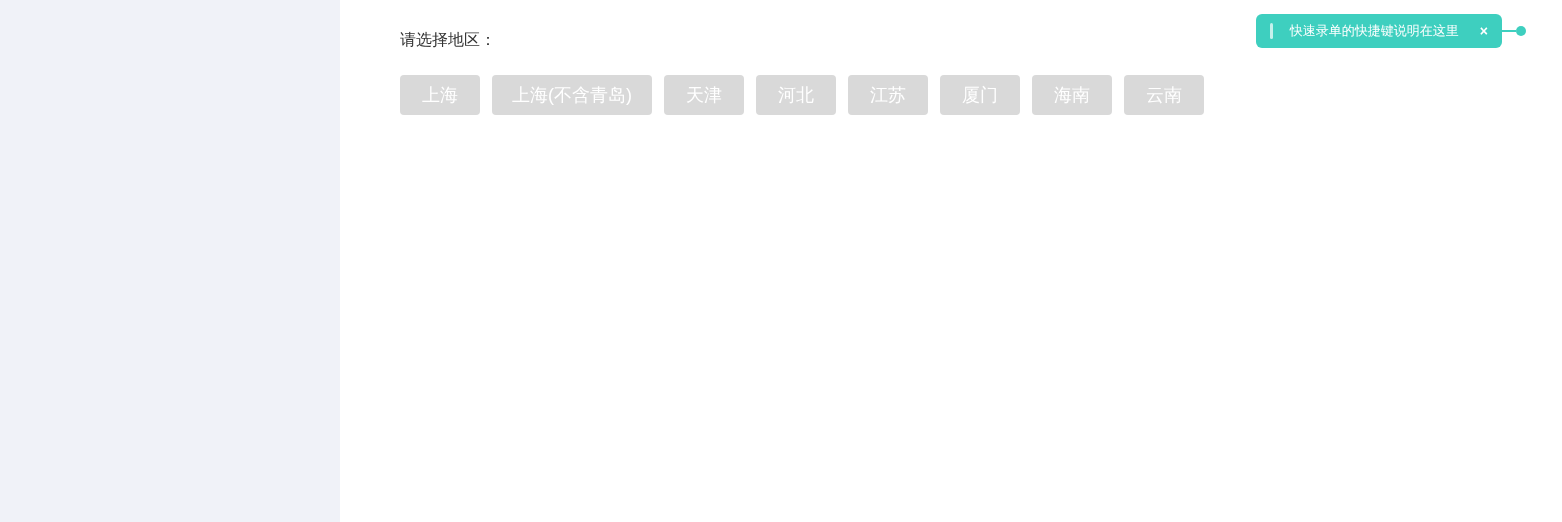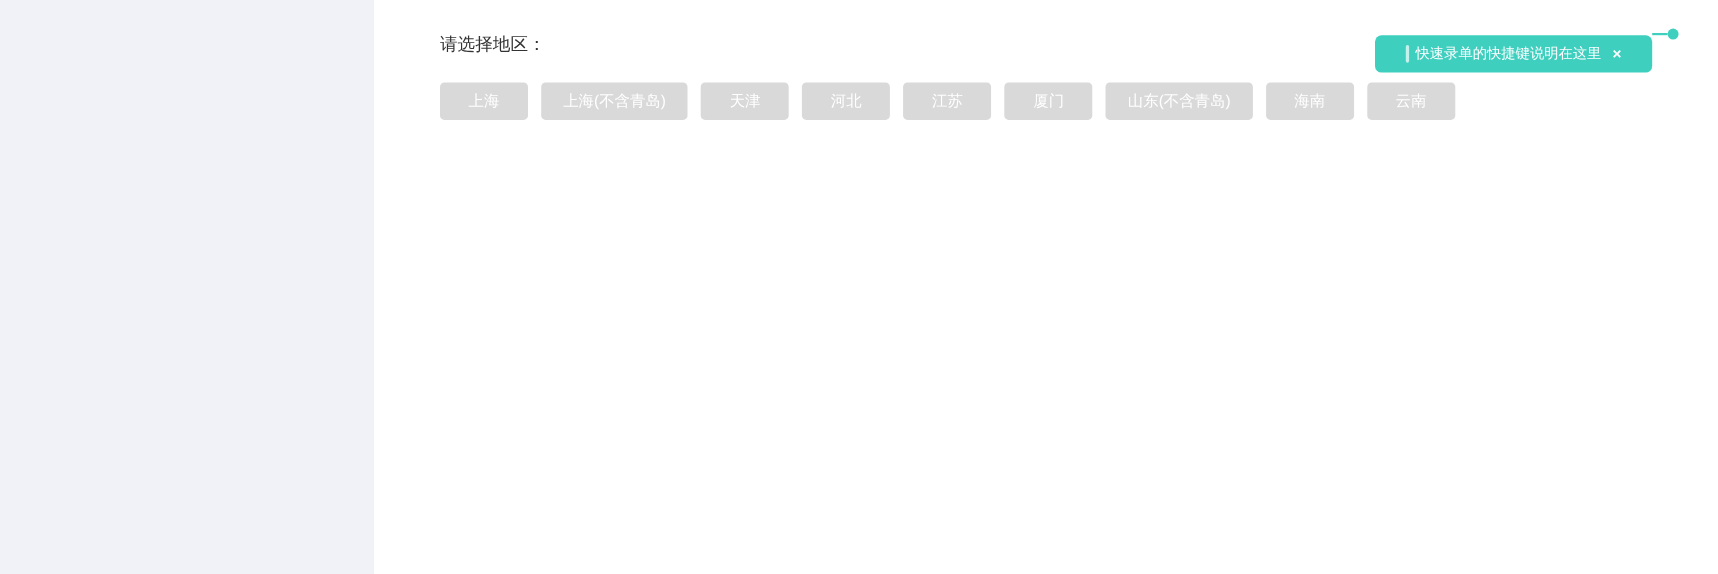--- a/index.html
+++ b/index.html
@@ -47,43 +47,42 @@
       display: flex;
       flex-wrap: wrap;
       gap: 12px;
     }
 
     .region-btn {
       background: #d9d9d9;
       border: none;
       border-radius: 4px;
       padding: 8px 20px;
-      font-size: 14px;
+      font-size: 18px;
       color: #ffffff;
       cursor: pointer;
       min-width: 80px;
       text-align: center;
       white-space: nowrap;
     }
 
     
     .tooltip-banner {
       position: absolute;
       top: 14px;
       right: 60px;
       background: #3ecfbf;
       color: #ffffff;
       border-radius: 6px;
-      padding: 8px 28px;
+      padding: 8px 14px;
       font-size: 13px;
       display: flex;
       align-items: center;
-      gap: 6px;
+      gap: 17px;
       white-space: nowrap;
-      margin-top: 18px;
     }
 
     .tooltip-banner .bar {
       width: 3px;
       height: 16px;
       background: rgba(255,255,255,0.7);
       border-radius: 2px;
       flex-shrink: 0;
     }
 
@@ -123,21 +122,20 @@
   <div class="page-title">请选择地区：</div>
 
   <div class="region-buttons">
 
   <button class="region-btn">上海</button>
       <button class="region-btn">上海(不含青岛)</button>
       <button class="region-btn">天津</button>
       <button class="region-btn">河北</button>
       <button class="region-btn">江苏</button>
       <button class="region-btn">厦门</button>
-      <button class="region-btn">山东(不含青岛)</button>
       <button class="region-btn">海南</button>
       <button class="region-btn">云南</button>
     </div>
 </div>
 
 <div class="tooltip-banner">
   <span class="bar"></span>
   <span>快速录单的快捷键说明在这里</span>
   <span class="tooltip-close">×</span>
 </div>

